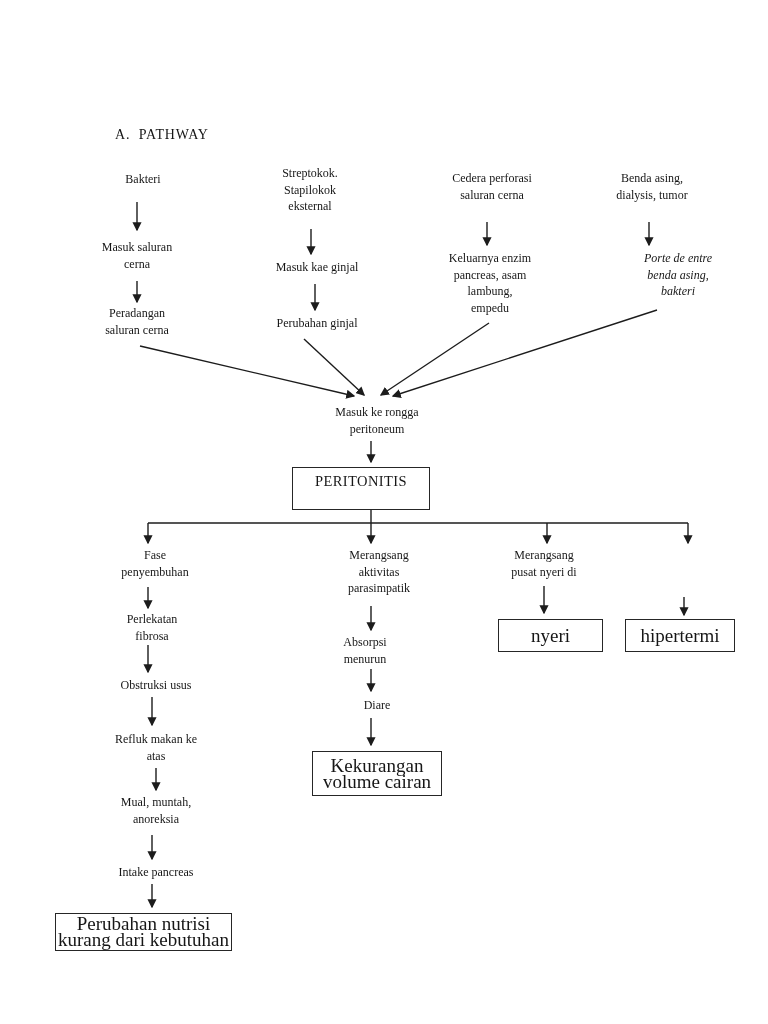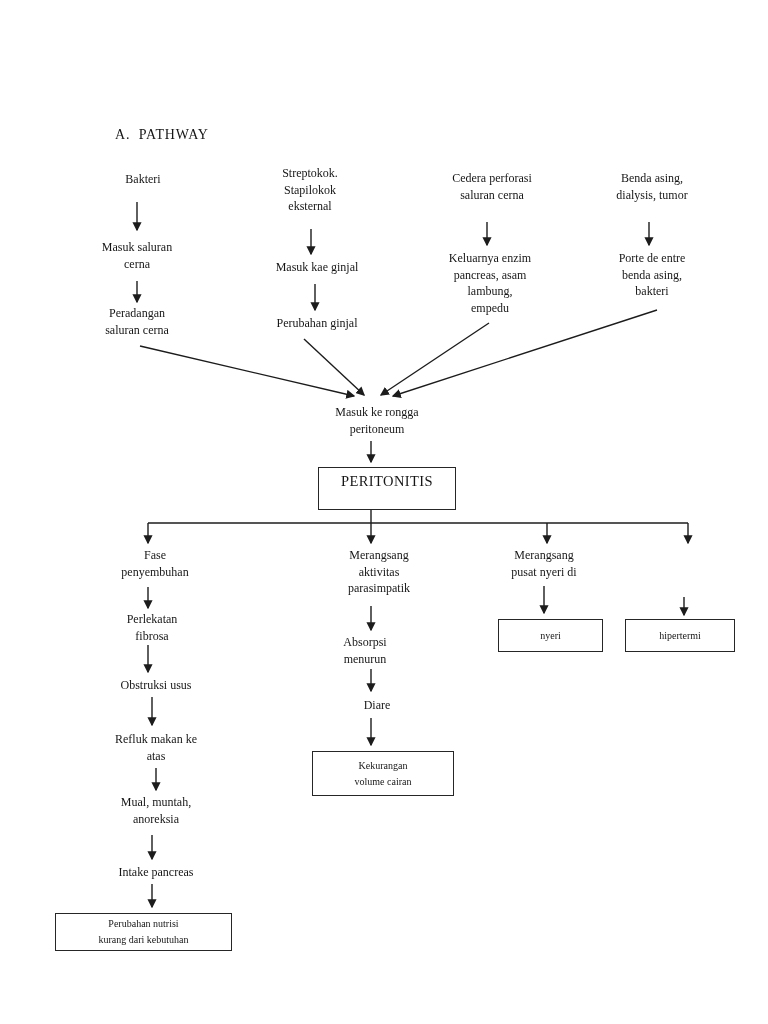--- a/index.html
+++ b/index.html
@@ -12,21 +12,21 @@
     position:absolute; font-size:14px; letter-spacing:0.8px;
     white-space:pre-line; font-weight:400;
   }
   .node {
     position:absolute; transform:translateX(-50%); text-align:center;
     white-space:pre-line; font-size:12px; line-height:16.5px;
   }
   .obox {
     position:absolute; border:1.6px solid #262626; display:flex;
     align-items:center; justify-content:center; text-align:center;
-    white-space:pre-line; font-size:10px; line-height:16px;
+    white-space:pre-line; font-size:19px; line-height:16px;
     background:#ffffff;
   }
   .obox.title-box { align-items:flex-start; padding-top:5px;
     font-size:14.5px; letter-spacing:0.4px; }
   svg.arrows { position:absolute; left:0; top:0; }
 </style>
 </head>
 <body>
 
 <div class="page">
@@ -80,53 +80,53 @@
   <div class="node" style="left:652px; top:146px;">Benda asing,
 dialysis, tumor</div>
 
   <div class="node" style="left:137px; top:215px;">Masuk saluran
 cerna</div>
   <div class="node" style="left:317px; top:235px;">Masuk kae ginjal</div>
   <div class="node" style="left:490px; top:226px;">Keluarnya enzim
 pancreas, asam
 lambung,
 empedu</div>
-  <div class="node" style="left:652px; top:226px;">Porte de entre
+  <div class="node" style="left:678px; top:226px;font-style:italic;">Porte de entre
 benda asing,
 bakteri</div>
 
   <div class="node" style="left:137px; top:281px;">Peradangan
 saluran cerna</div>
   <div class="node" style="left:317px; top:291px;">Perubahan ginjal</div>
 
   <div class="node" style="left:377px; top:380px;">Masuk ke rongga
 peritoneum</div>
 
-  <div class="obox title-box" style="left:318px; top:443px; width:138px; height:43px;">PERITONITIS</div>
+  <div class="obox title-box" style="left:292px; top:443px; width:138px; height:43px;">PERITONITIS</div>
 
   <div class="node" style="left:155px; top:523px;">Fase
 penyembuhan</div>
   <div class="node" style="left:152px; top:587px;">Perlekatan
 fibrosa</div>
   <div class="node" style="left:156px; top:653px;">Obstruksi usus</div>
   <div class="node" style="left:156px; top:707px;">Refluk makan ke
 atas</div>
   <div class="node" style="left:156px; top:770px;">Mual, muntah,
 anoreksia</div>
   <div class="node" style="left:156px; top:840px;">Intake pancreas</div>
   <div class="obox" style="left:55px; top:889px; width:177px; height:38px;">Perubahan nutrisi
 kurang dari kebutuhan</div>
 
   <div class="node" style="left:379px; top:523px;">Merangsang
 aktivitas
 parasimpatik</div>
   <div class="node" style="left:365px; top:610px;">Absorpsi
 menurun</div>
   <div class="node" style="left:377px; top:673px;">Diare</div>
-  <div class="obox" style="left:312px; top:727px; width:142px; height:45px;">Kekurangan
+  <div class="obox" style="left:312px; top:727px; width:130px; height:45px;">Kekurangan
 volume cairan</div>
 
   <div class="node" style="left:544px; top:523px;">Merangsang
 pusat nyeri di</div>
   <div class="obox" style="left:498px; top:595px; width:105px; height:33px;">nyeri</div>
 
   <div class="obox" style="left:625px; top:595px; width:110px; height:33px;">hipertermi</div>
 
 </div>
 

